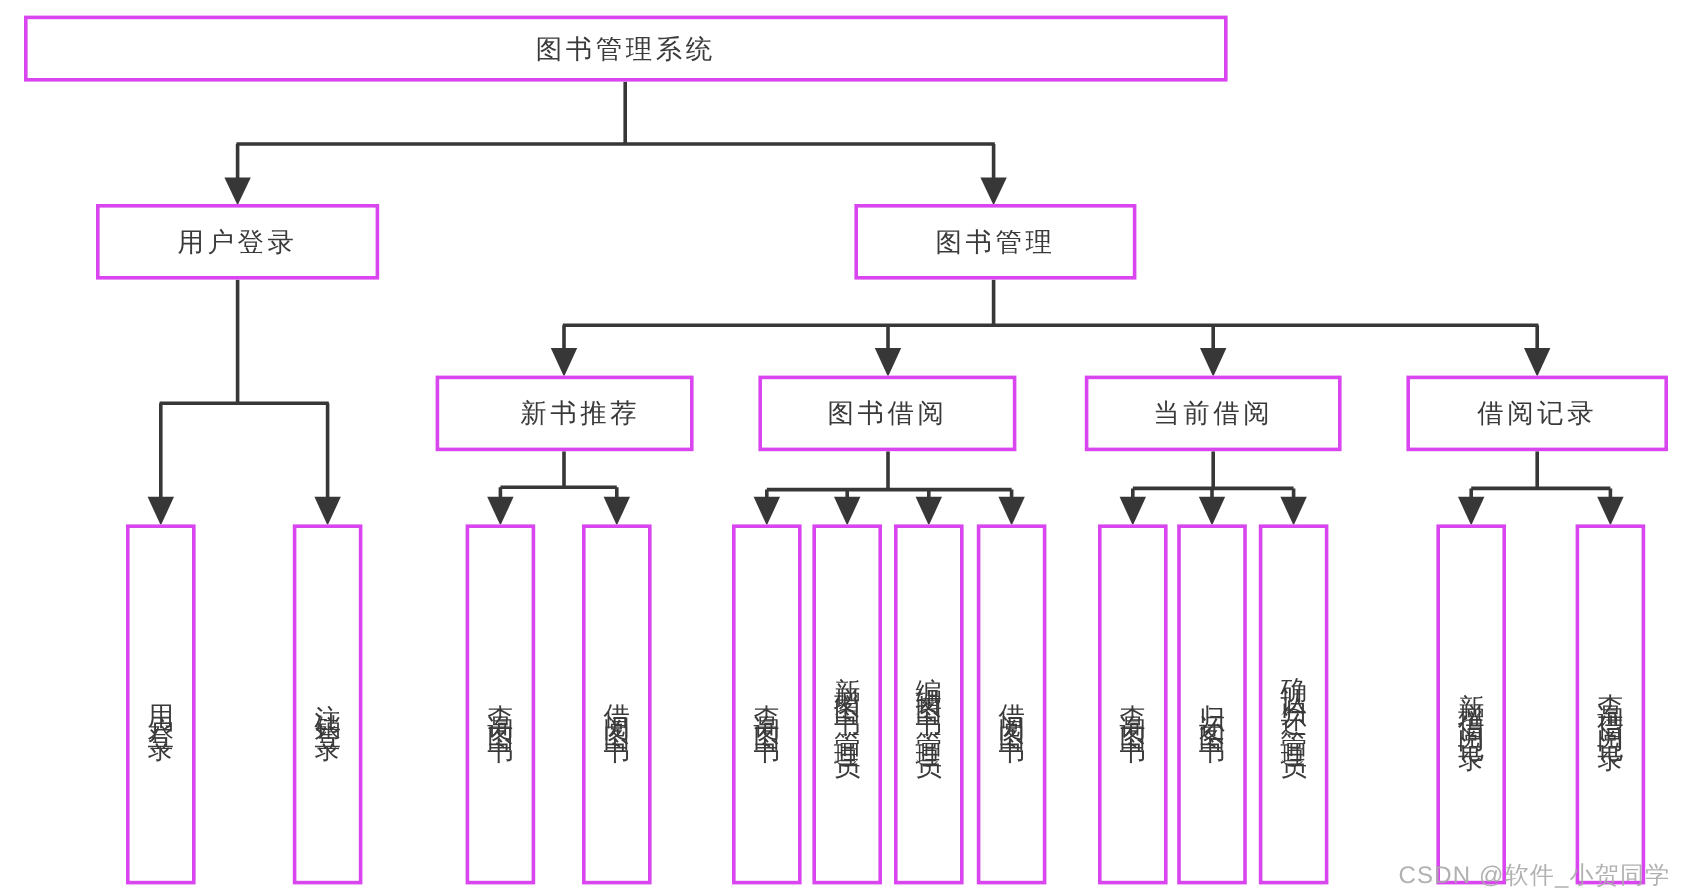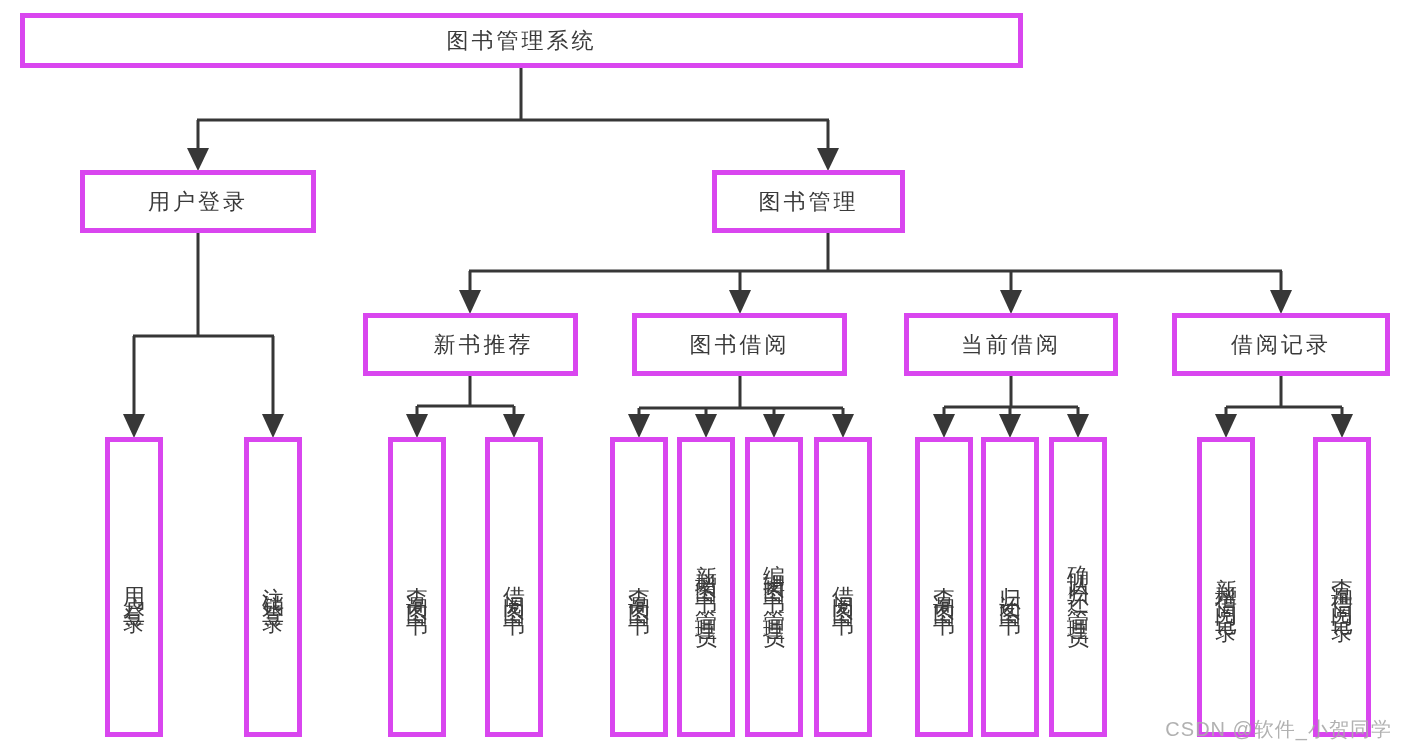--- a/index.html
+++ b/index.html
@@ -4,32 +4,32 @@
 <style>
   html,body{margin:0;padding:0;background:#ffffff;}
   .canvas{
     position:relative;width:1405px;height:747px;background:#ffffff;
     font-family:"Liberation Sans",sans-serif;overflow:hidden;color:#3a3a3a;
   }
   .connectors{position:absolute;left:0;top:0;z-index:0;}
   .connectors path{stroke:#373737;stroke-width:3;fill:none;}
   .connectors polygon{fill:#373737;stroke:none;}
   .box{
-    position:absolute;box-sizing:border-box;border:5px solid #d946ef;background:#ffffff;
+    position:absolute;box-sizing:border-box;border:3px solid #d946ef;background:#ffffff;
     display:flex;align-items:center;justify-content:center;z-index:1;
   }
   .hbox{font-size:22px;letter-spacing:3px;white-space:nowrap;}
   .vbox span{
     writing-mode:vertical-lr;text-orientation:mixed;
     font-size:22px;line-height:1;letter-spacing:9px;white-space:nowrap;
   }
   
   #n-root{left:20px;top:13px;width:1003px;height:55px;}
   #n-user-login{left:80px;top:170px;width:236px;height:63px;}
-  #n-book-mgmt{left:712px;top:170px;width:193px;height:63px;}
+  #n-book-mgmt{left:712px;top:170px;width:235px;height:63px;}
   #n-new-book{left:363px;top:313px;width:215px;height:63px;padding-left:26px;}
   #n-book-borrow{left:632px;top:313px;width:215px;height:63px;font-family:Liberation Serif, serif;}
   #n-current-borrow{left:904px;top:313px;width:214px;height:63px;}
   #n-borrow-records{left:1172px;top:313px;width:218px;height:63px;}
   .leaf{top:437px;width:58px;height:300px;}
   #l-user-login{left:105px;}
   #l-logout{left:244px;}
   #l-query-books-rec{left:388px;}
   #l-borrow-books-rec{left:485px;}
   #l-query-books-bor{left:610px;}

